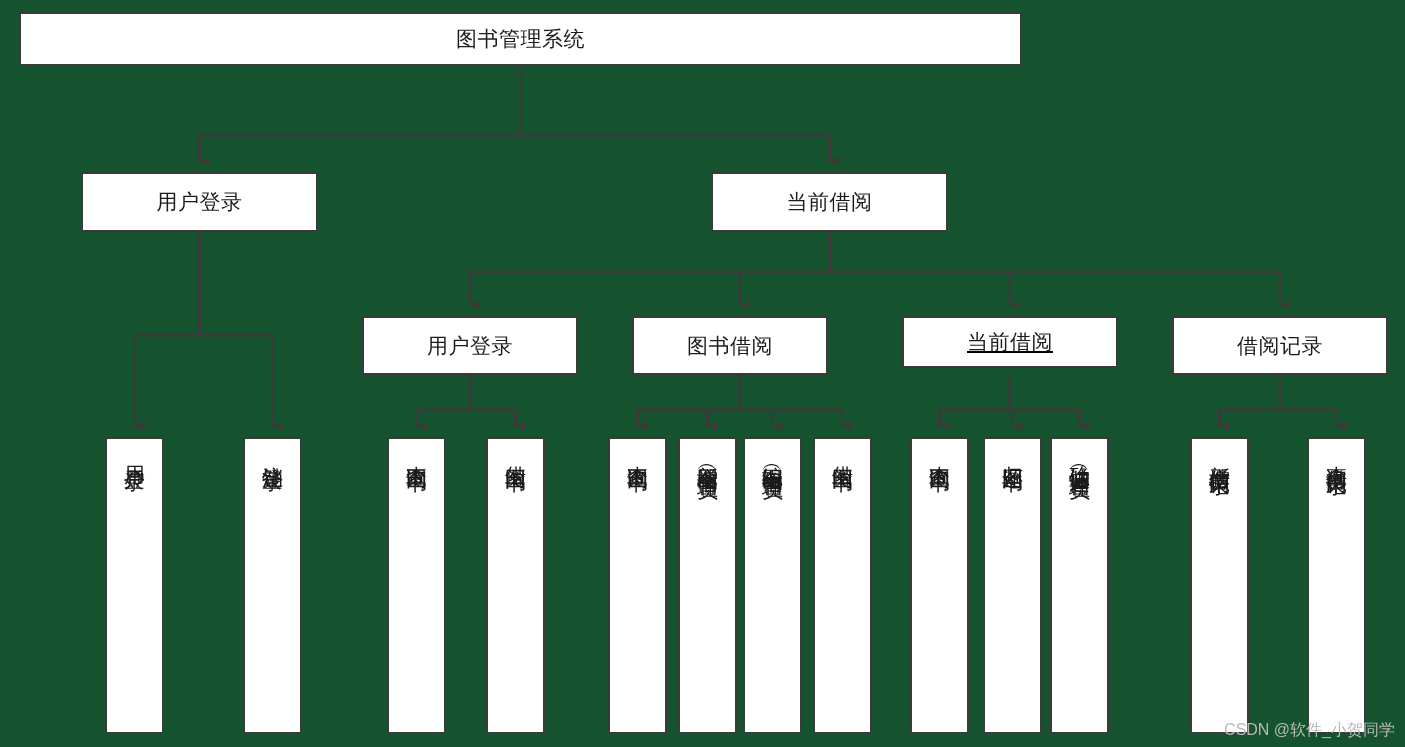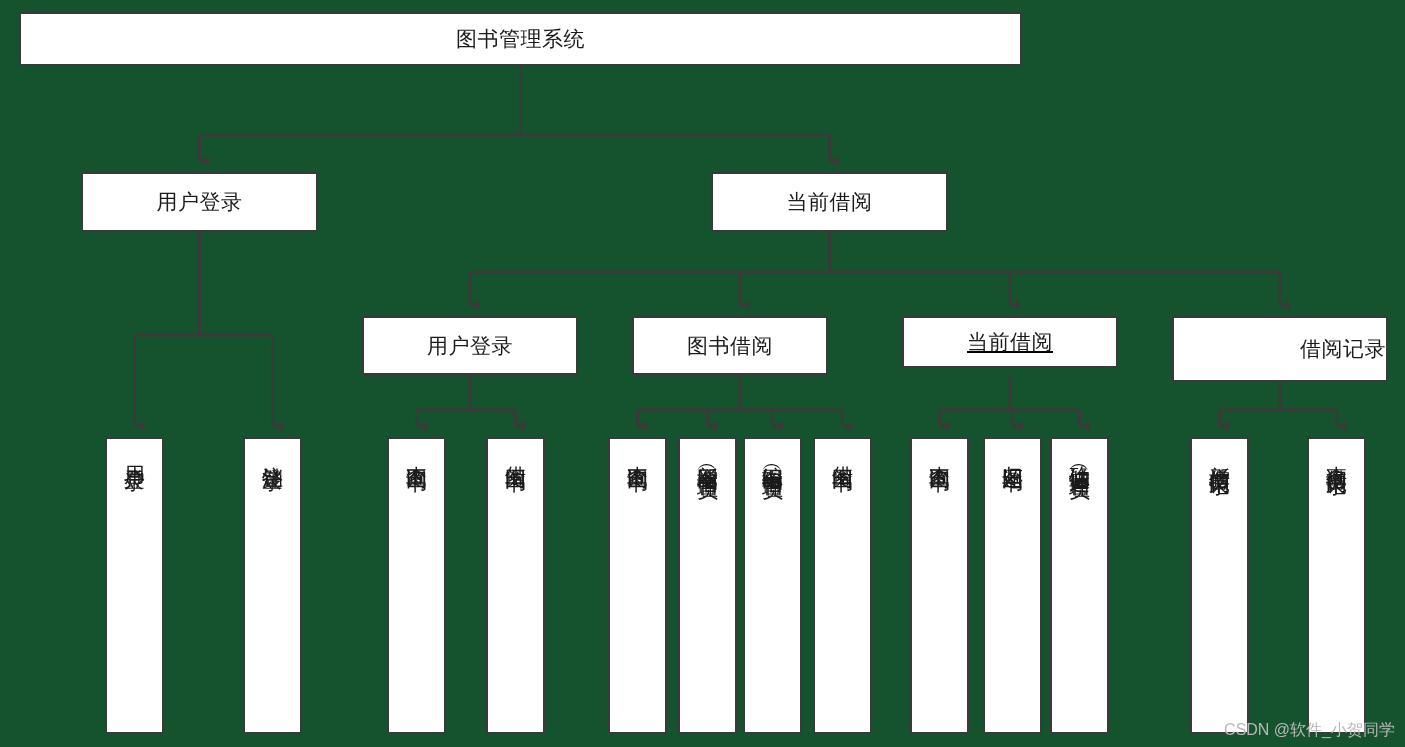--- a/index.html
+++ b/index.html
@@ -128,21 +128,21 @@
       </div>
       <div class="node-box" style="left: 362px; top: 316px; width: 216px; height: 59px;">
         <span class="node-label-h">用户登录</span>
       </div>
       <div class="node-box" style="left: 632px; top: 316px; width: 196px; height: 59px;">
         <span class="node-label-h">图书借阅</span>
       </div>
       <div class="node-box" style="left: 902px; top: 316px; width: 216px; height: 52px; text-decoration: underline;">
         <span class="node-label-h">当前借阅</span>
       </div>
-      <div class="node-box" style="left: 1172px; top: 316px; width: 216px; height: 66px; justify-content: flex-end;">
+      <div class="node-box" style="left: 1172px; top: 316px; width: 216px; height: 59px;">
         <span class="node-label-h">借阅记录</span>
       </div>
       <div class="node-box leaf-box" style="left: 105px; top: 437px; width: 59px; height: 297px;">
         <span class="node-label-v">用户登录</span>
       </div>
       <div class="node-box leaf-box" style="left: 243px; top: 437px; width: 59px; height: 297px;">
         <span class="node-label-v">注销登录</span>
       </div>
       <div class="node-box leaf-box" style="left: 387px; top: 437px; width: 59px; height: 297px;">
         <span class="node-label-v">查询图书</span>

